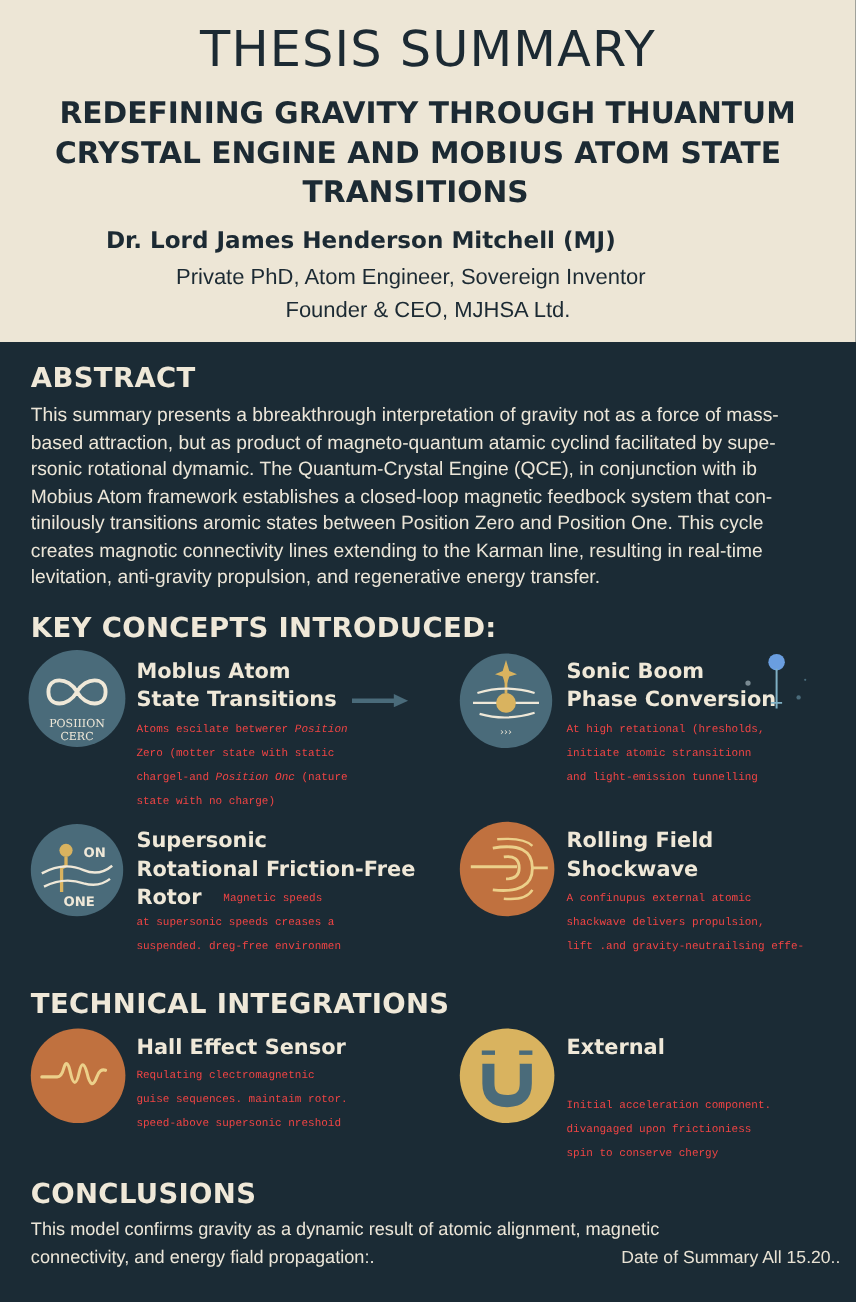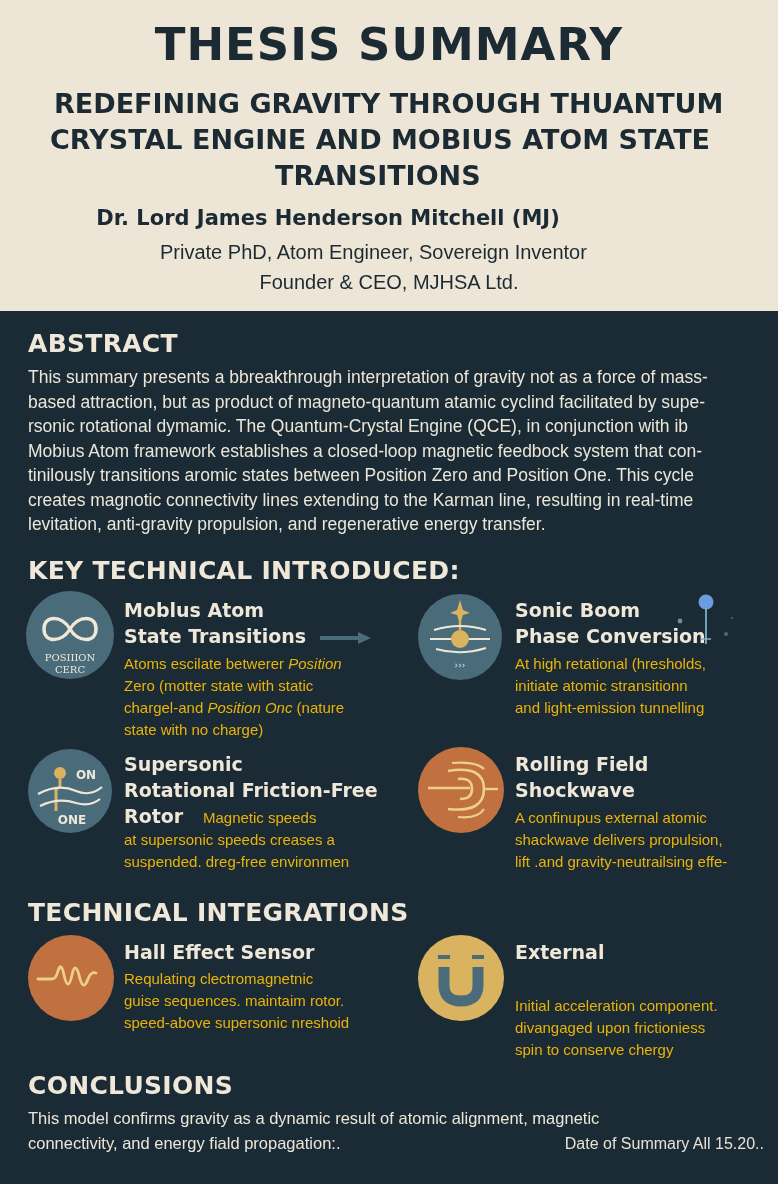--- a/index.html
+++ b/index.html
@@ -5,21 +5,21 @@
   * { margin: 0; padding: 0; box-sizing: border-box; }
   html, body { width: 778px; height: 1184px; background: #1b2b35; overflow: hidden; }
   body { font-family: "Liberation Sans", "DejaVu Sans", sans-serif; position: relative; }
 
   .header {
     position: absolute; left: 0; top: 0; width: 778px; height: 311px;
     background: #ede6d6; color: #1c2a33; text-align: center;
   }
   .title {
     position: absolute; left: 0; width: 778px; top: 18px;
-    font-family: "DejaVu Sans", sans-serif; font-weight: bold;
+    font-family: "DejaVu Sans", sans-serif; font-weight: normal;
     font-size: 45px; letter-spacing: 1px; color: #1c2a33;
   }
   .subtitle {
     position: absolute; top: 86px; left: 20px; width: 740px;
     font-family: "DejaVu Sans", sans-serif; font-weight: bold;
     font-size: 27px; line-height: 36px; color: #1c2a33; margin-left: 24px;
   }
   .subtitle .l { display: block; white-space: nowrap; }
   .author {
     position: absolute; left: 0; width: 656px; top: 206px;
@@ -35,21 +35,21 @@
     position: absolute; left: 28px; font-family: "DejaVu Sans", sans-serif;
     font-weight: bold; font-size: 25px; color: #efe8d8; letter-spacing: 0.3px;
   }
   .para { position: absolute; left: 28px; width: 740px; font-size: 17.5px; line-height: 24.5px; color: #ece6d8; }
   .para .l { display: block; white-space: nowrap; }
 
   .item { position: absolute; }
   .icon { position: absolute; width: 88px; height: 88px; border-radius: 50%; }
   .icon svg { width: 100%; height: 100%; display: block; }
   .item-title { position: absolute; font-family: "DejaVu Sans", sans-serif; font-weight: bold; font-size: 19px; line-height: 26px; color: #efe8d8; white-space: nowrap; }
-  .item-desc { position: absolute; font-family: Liberation Sans, sans-serif; font-size: 15px; line-height: 22px; color: #eab308; white-space: nowrap; }
+  .item-desc { position: absolute; font-family: Liberation Mono, monospace; font-size: 10px; line-height: 22px; color: #ef4444; white-space: nowrap; }
   .item-desc .l { display: block; }
   .italic { font-style: italic; }
 
   .date { position: absolute; right: 14px; top: 824px; font-size: 16px; color: #e8e2d4; }
 </style>
 </head>
 <body>
 
 <div class="header">
   <div class="title">THESIS SUMMARY</div>
@@ -69,21 +69,21 @@
   <div class="para" style="top:54px;">
     <span class="l">This summary presents a bbreakthrough interpretation of gravity not as a force of mass-</span>
     <span class="l">based attraction, but as product of magneto-quantum atamic cyclind facilitated by supe-</span>
     <span class="l">rsonic rotational dymamic.  The Quantum-Crystal Engine (QCE), in conjunction with ib</span>
     <span class="l">Mobius Atom framework  establishes a closed-loop magnetic feedbock system that con-</span>
     <span class="l">tinilously transitions aromic states between Position Zero and Position One. This cycle</span>
     <span class="l">creates magnotic connectivity lines extending to the Karman line, resulting in real-time</span>
     <span class="l">levitation, anti-gravity propulsion, and regenerative energy transfer.</span>
   </div>
 
-  <div class="h2" style="top:245px;">KEY TECHNICAL INTRODUCED:</div>
+  <div class="h2" style="top:245px;">KEY CONCEPTS INTRODUCED:</div>
 
   <div class="item" style="left:0;top:0;">
     <div class="icon" style="left:26px;top:280px;background:#4a6b7a;">
       <svg viewBox="0 0 88 88">
         <path d="M44 38 C36 24,18 24,18 38 C18 52,36 52,44 38 C52 24,70 24,70 38 C70 52,52 52,44 38 Z" fill="none" stroke="#efe8d8" stroke-width="3.5"></path>
         <text x="44" y="70" text-anchor="middle" font-family="DejaVu Serif, serif" font-size="10" fill="#efe8d8">POSIIION</text>
         <text x="44" y="82" text-anchor="middle" font-family="DejaVu Serif, serif" font-size="10" fill="#efe8d8">CERC</text>
       </svg>
     </div>
     <div class="item-title" style="left:124px;top:286px;">

